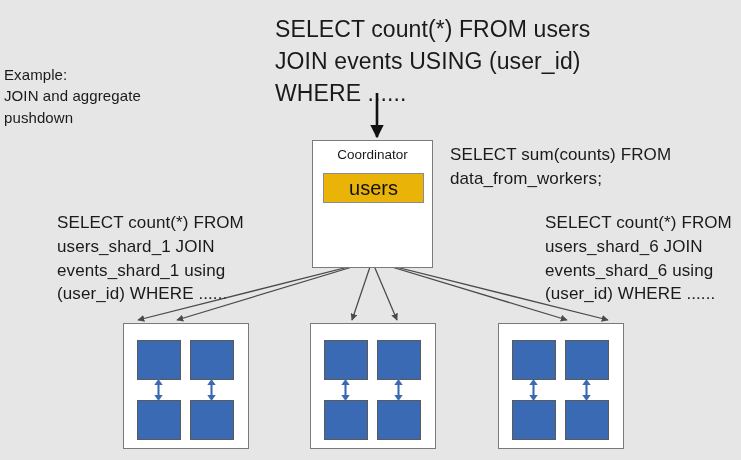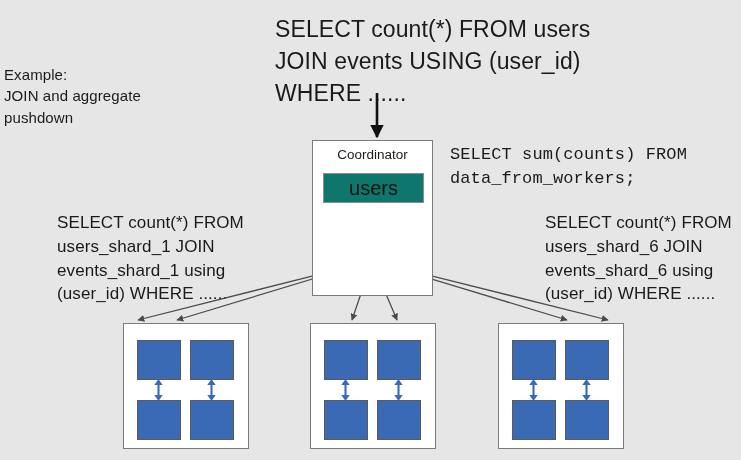--- a/index.html
+++ b/index.html
@@ -46,21 +46,20 @@
     top: 13px;
     font-size: 23px;
     line-height: 1.40;
   }
 
   #coordinator-query {
     left: 450px;
     top: 143px;
     font-size: 17px;
     line-height: 1.40;
-    font-family: Liberation Mono, monospace;
   }
 
   #left-worker-query {
     left: 57px;
     top: 211px;
     font-size: 17px;
     line-height: 1.40;
   }
 
   #right-worker-query {
@@ -69,40 +68,40 @@
     font-size: 17px;
     line-height: 1.40;
   }
 
   
   #coordinator-box {
     position: absolute;
     left: 312px;
     top: 140px;
     width: 121px;
-    height: 156px;
+    height: 128px;
     background: #ffffff;
     border: 1.4px solid #7a7a7a;
     box-sizing: border-box;
   }
   #coordinator-title {
     position: absolute;
     left: 0;
     top: 6px;
     width: 100%;
     text-align: center;
     font-size: 13.5px;
     color: #1a1a1a;
   }
   .coord-table {
     position: absolute;
     left: 10px;
     width: 101px;
     height: 30px;
-    background: #0f766e;
+    background: #eab308;
     border: 1.3px solid #8c8c8c;
     box-sizing: border-box;
     display: flex;
     align-items: center;
     justify-content: center;
     font-size: 20px;
     color: #111;
   }
   #coord-table-users  { top: 32px; }
   #coord-table-events { top: 72px; }

